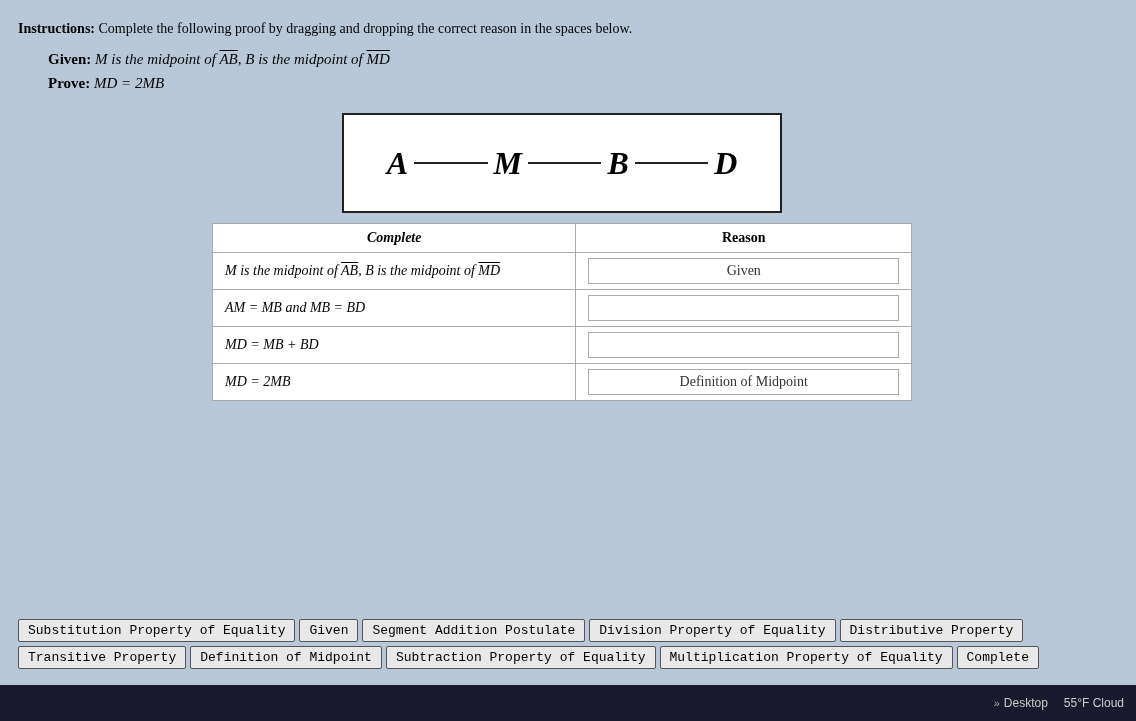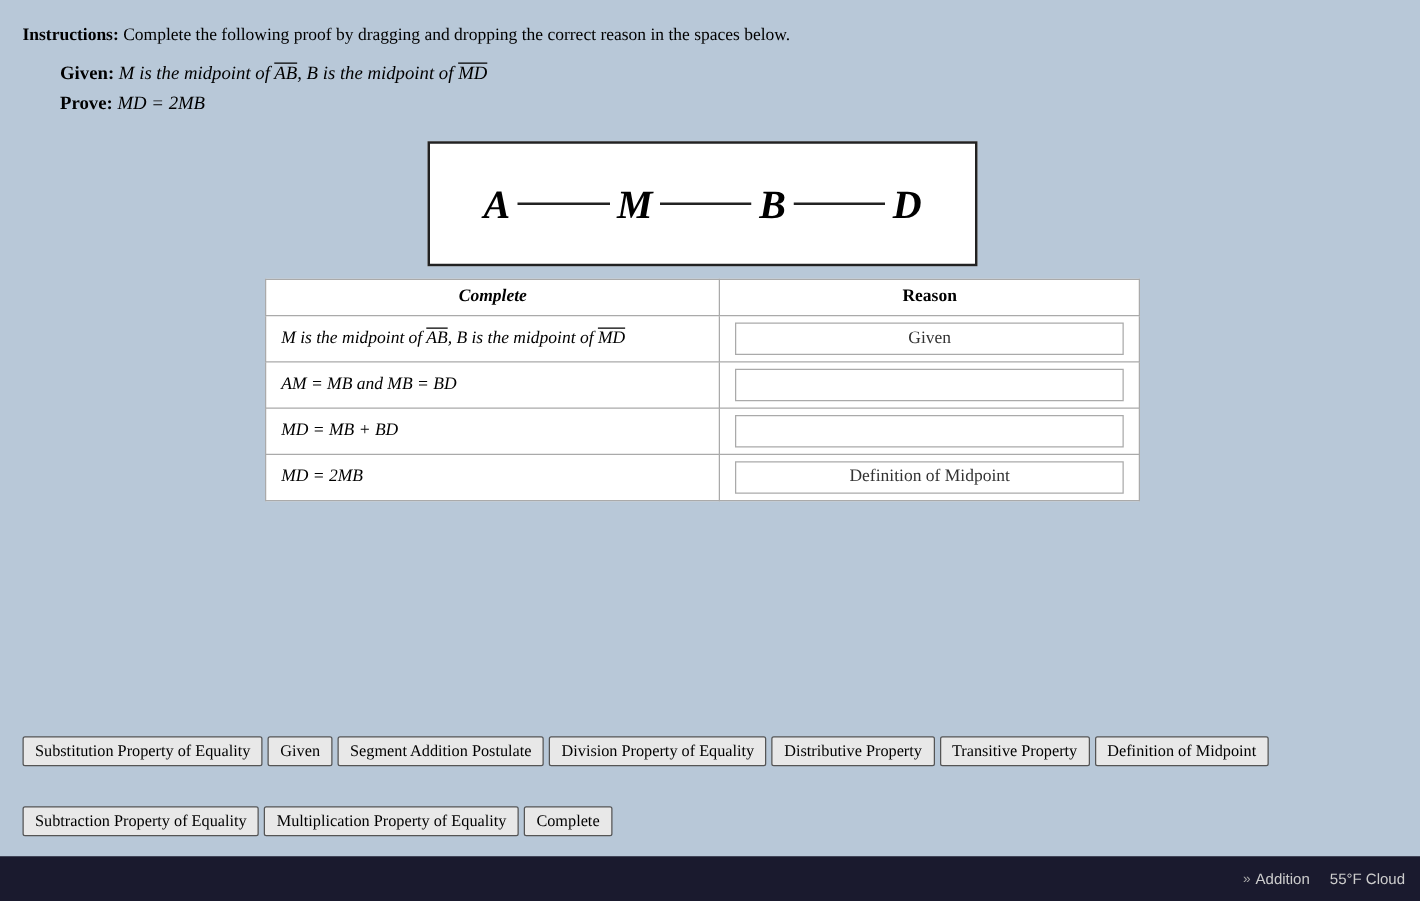--- a/index.html
+++ b/index.html
@@ -120,25 +120,24 @@
       display: flex;
       flex-wrap: wrap;
       gap: 4px;
       padding: 4px 8px;
     }
     .option-chip {
       border: 1.5px solid #555;
       background: #e8e8e8;
       padding: 3px 9px;
       font-size: 13px;
-      font-family: Liberation Serif, serif;
+      font-family: Liberation Mono, monospace;
       cursor: grab;
       border-radius: 2px;
       white-space: nowrap;
-      margin-top: 28px;
     }
     
     .taskbar {
       position: absolute;
       bottom: 0;
       left: 0;
       right: 0;
       height: 36px;
       background: #1a1a2e;
       display: flex;
@@ -244,16 +243,16 @@
   <div class="option-chip">Transitive Property</div>
   <div class="option-chip">Definition of Midpoint</div>
   <div class="option-chip">Subtraction Property of Equality</div>
   <div class="option-chip">Multiplication Property of Equality</div>
   <div class="option-chip">Complete</div>
 </div>
 
 <div class="taskbar">
   <span class="taskbar-item">
     <span class="taskbar-arrows">»</span>
-    <span>Addition</span>
+    <span>Desktop</span>
   </span>
   <span class="taskbar-item">55°F Cloud</span>
 </div>
 
 </body></html>

